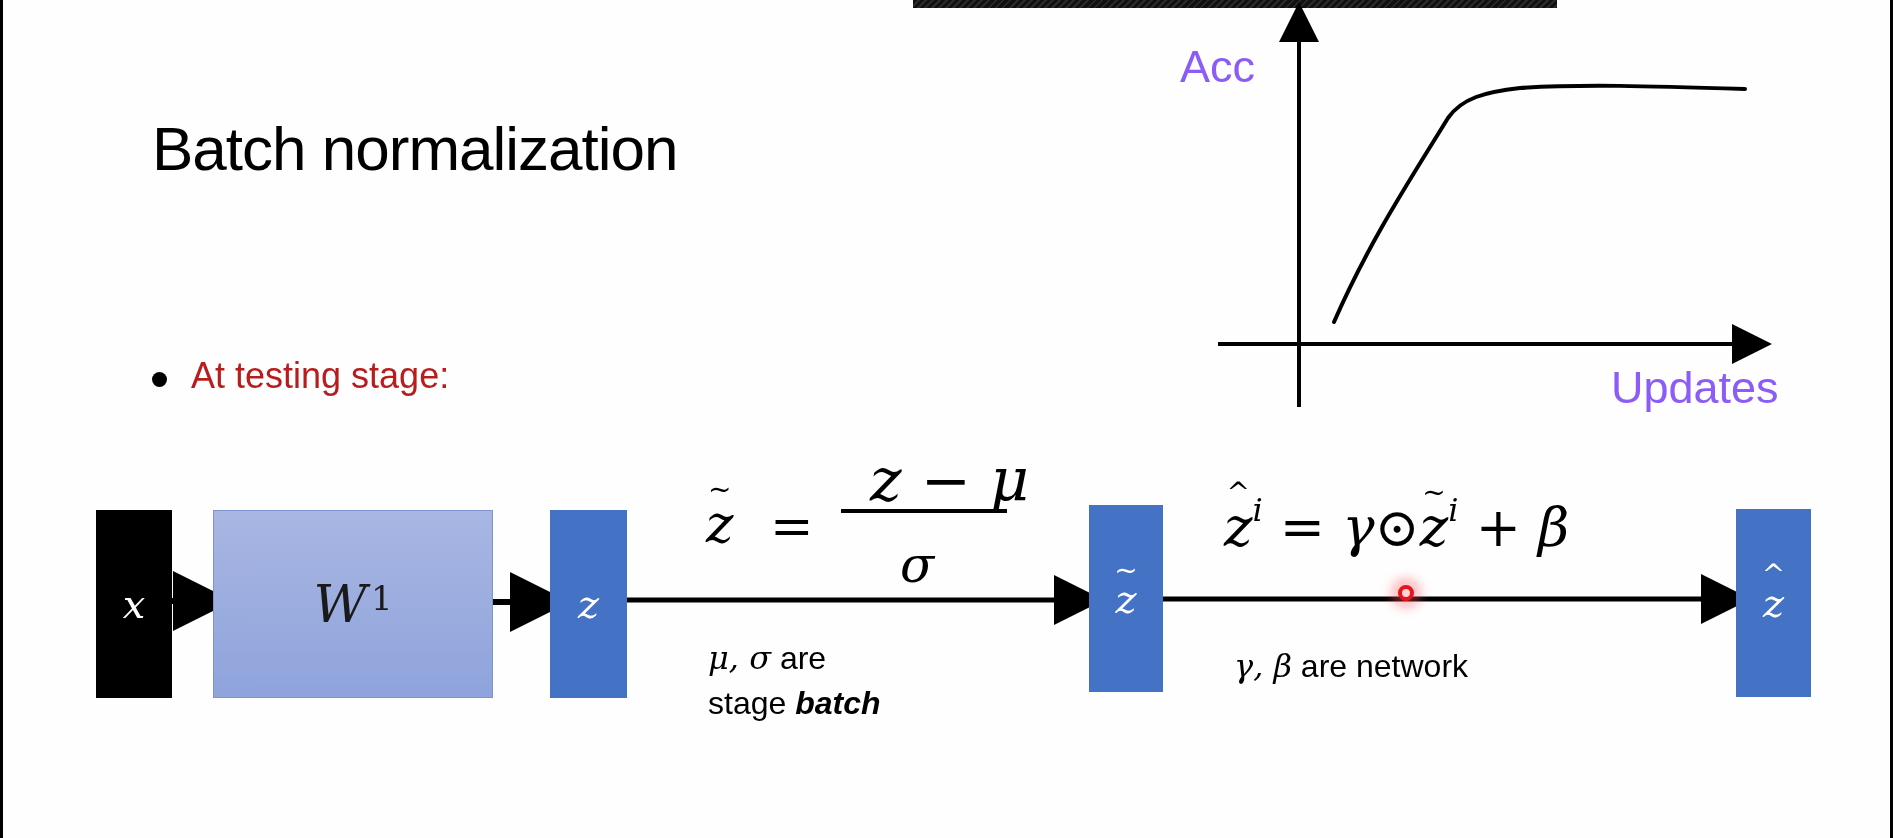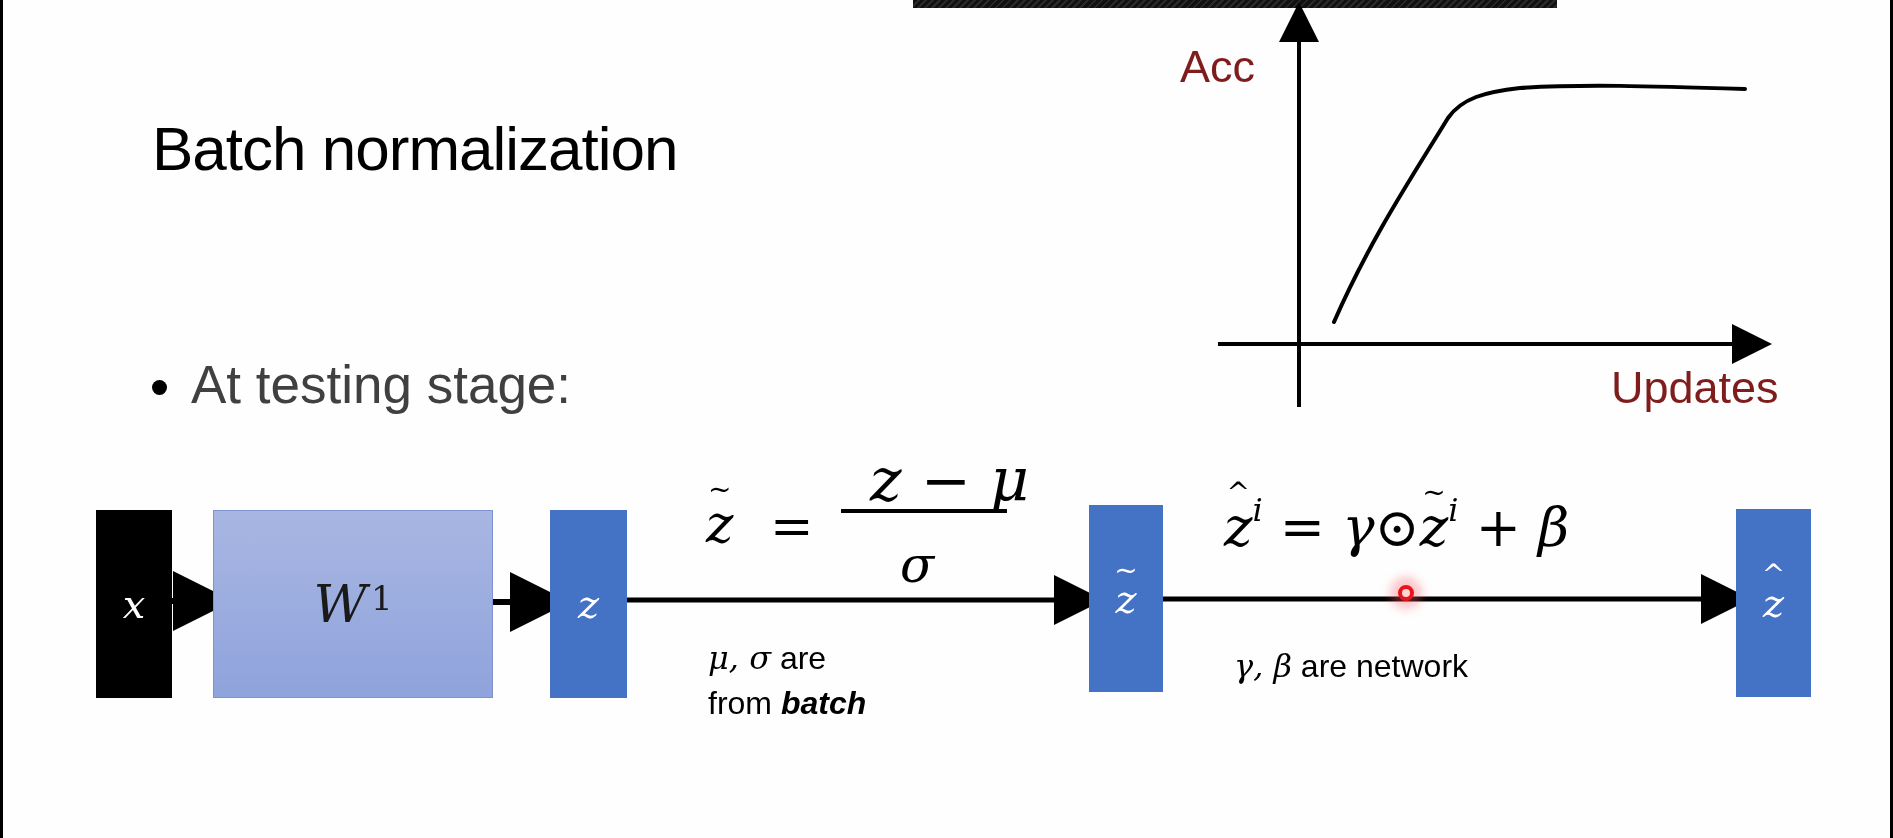--- a/index.html
+++ b/index.html
@@ -23,30 +23,30 @@
       position: absolute; left: 913px; top: 0; width: 644px; height: 8px;
       background: repeating-linear-gradient(135deg, #111 0 3px, #2a2a2a 3px 5px);
     }
     .title {
       position: absolute; left: 152px; top: 118px;
       font-size: 62px; font-weight: 400; letter-spacing: -1px; line-height: 1;
       color: #000;
     }
     .bullet {
       position: absolute; left: 152px; top: 358px;
-      font-size: 53px; line-height: 1; color: #404040;
+      font-size: 36px; line-height: 1; color: #b91c1c;
       display: flex; align-items: center;
     }
     .bullet .dot {
       display: inline-block; width: 15px; height: 15px; border-radius: 50%;
       background: #000; margin-right: 24px; margin-top: 6px;
     }
     .chart { position: absolute; left: 0; top: 0; }
     .axis-label {
-      position: absolute; font-size: 45px; line-height: 1; color: #7f1d1d;
+      position: absolute; font-size: 45px; line-height: 1; color: #8b5cf6;
     }
     .box {
       position: absolute; display: flex; align-items: center; justify-content: center;
       color: #ffffff; font-family: "DejaVu Serif", "Liberation Serif", serif;
       font-style: italic; font-size: 40px;
     }
     .box-x { left: 96px; top: 510px; width: 76px; height: 188px; background: #000; }
     .box-w {
       left: 213px; top: 510px; width: 280px; height: 188px;
       background: linear-gradient(180deg, #a8b6e2 0%, #8fa3dc 100%);
@@ -144,20 +144,20 @@
   <div class="math formula1-num">z − μ</div>
   <div class="formula1-bar"></div>
   <div class="math formula1-den">σ</div>
 
   <div class="math formula2">
     <span class="accent"><span class="mark">^</span><i>z</i></span><sup>i</sup><span> = </span><i>γ</i><span>⊙</span><span class="accent"><span class="mark">~</span><i>z</i></span><sup>i</sup><span> + </span><i>β</i>
   </div>
 
   <div class="note note-1">
     <div><i>μ, σ</i><span> are</span></div>
-    <div><span>from </span><b>batch</b></div>
+    <div><span>stage </span><b>batch</b></div>
   </div>
   <div class="note note-2">
     <div><i>γ, β</i><span> are network</span></div>
   </div>
 
   <div class="pointer"></div>
 </div>
 
 </body></html>

